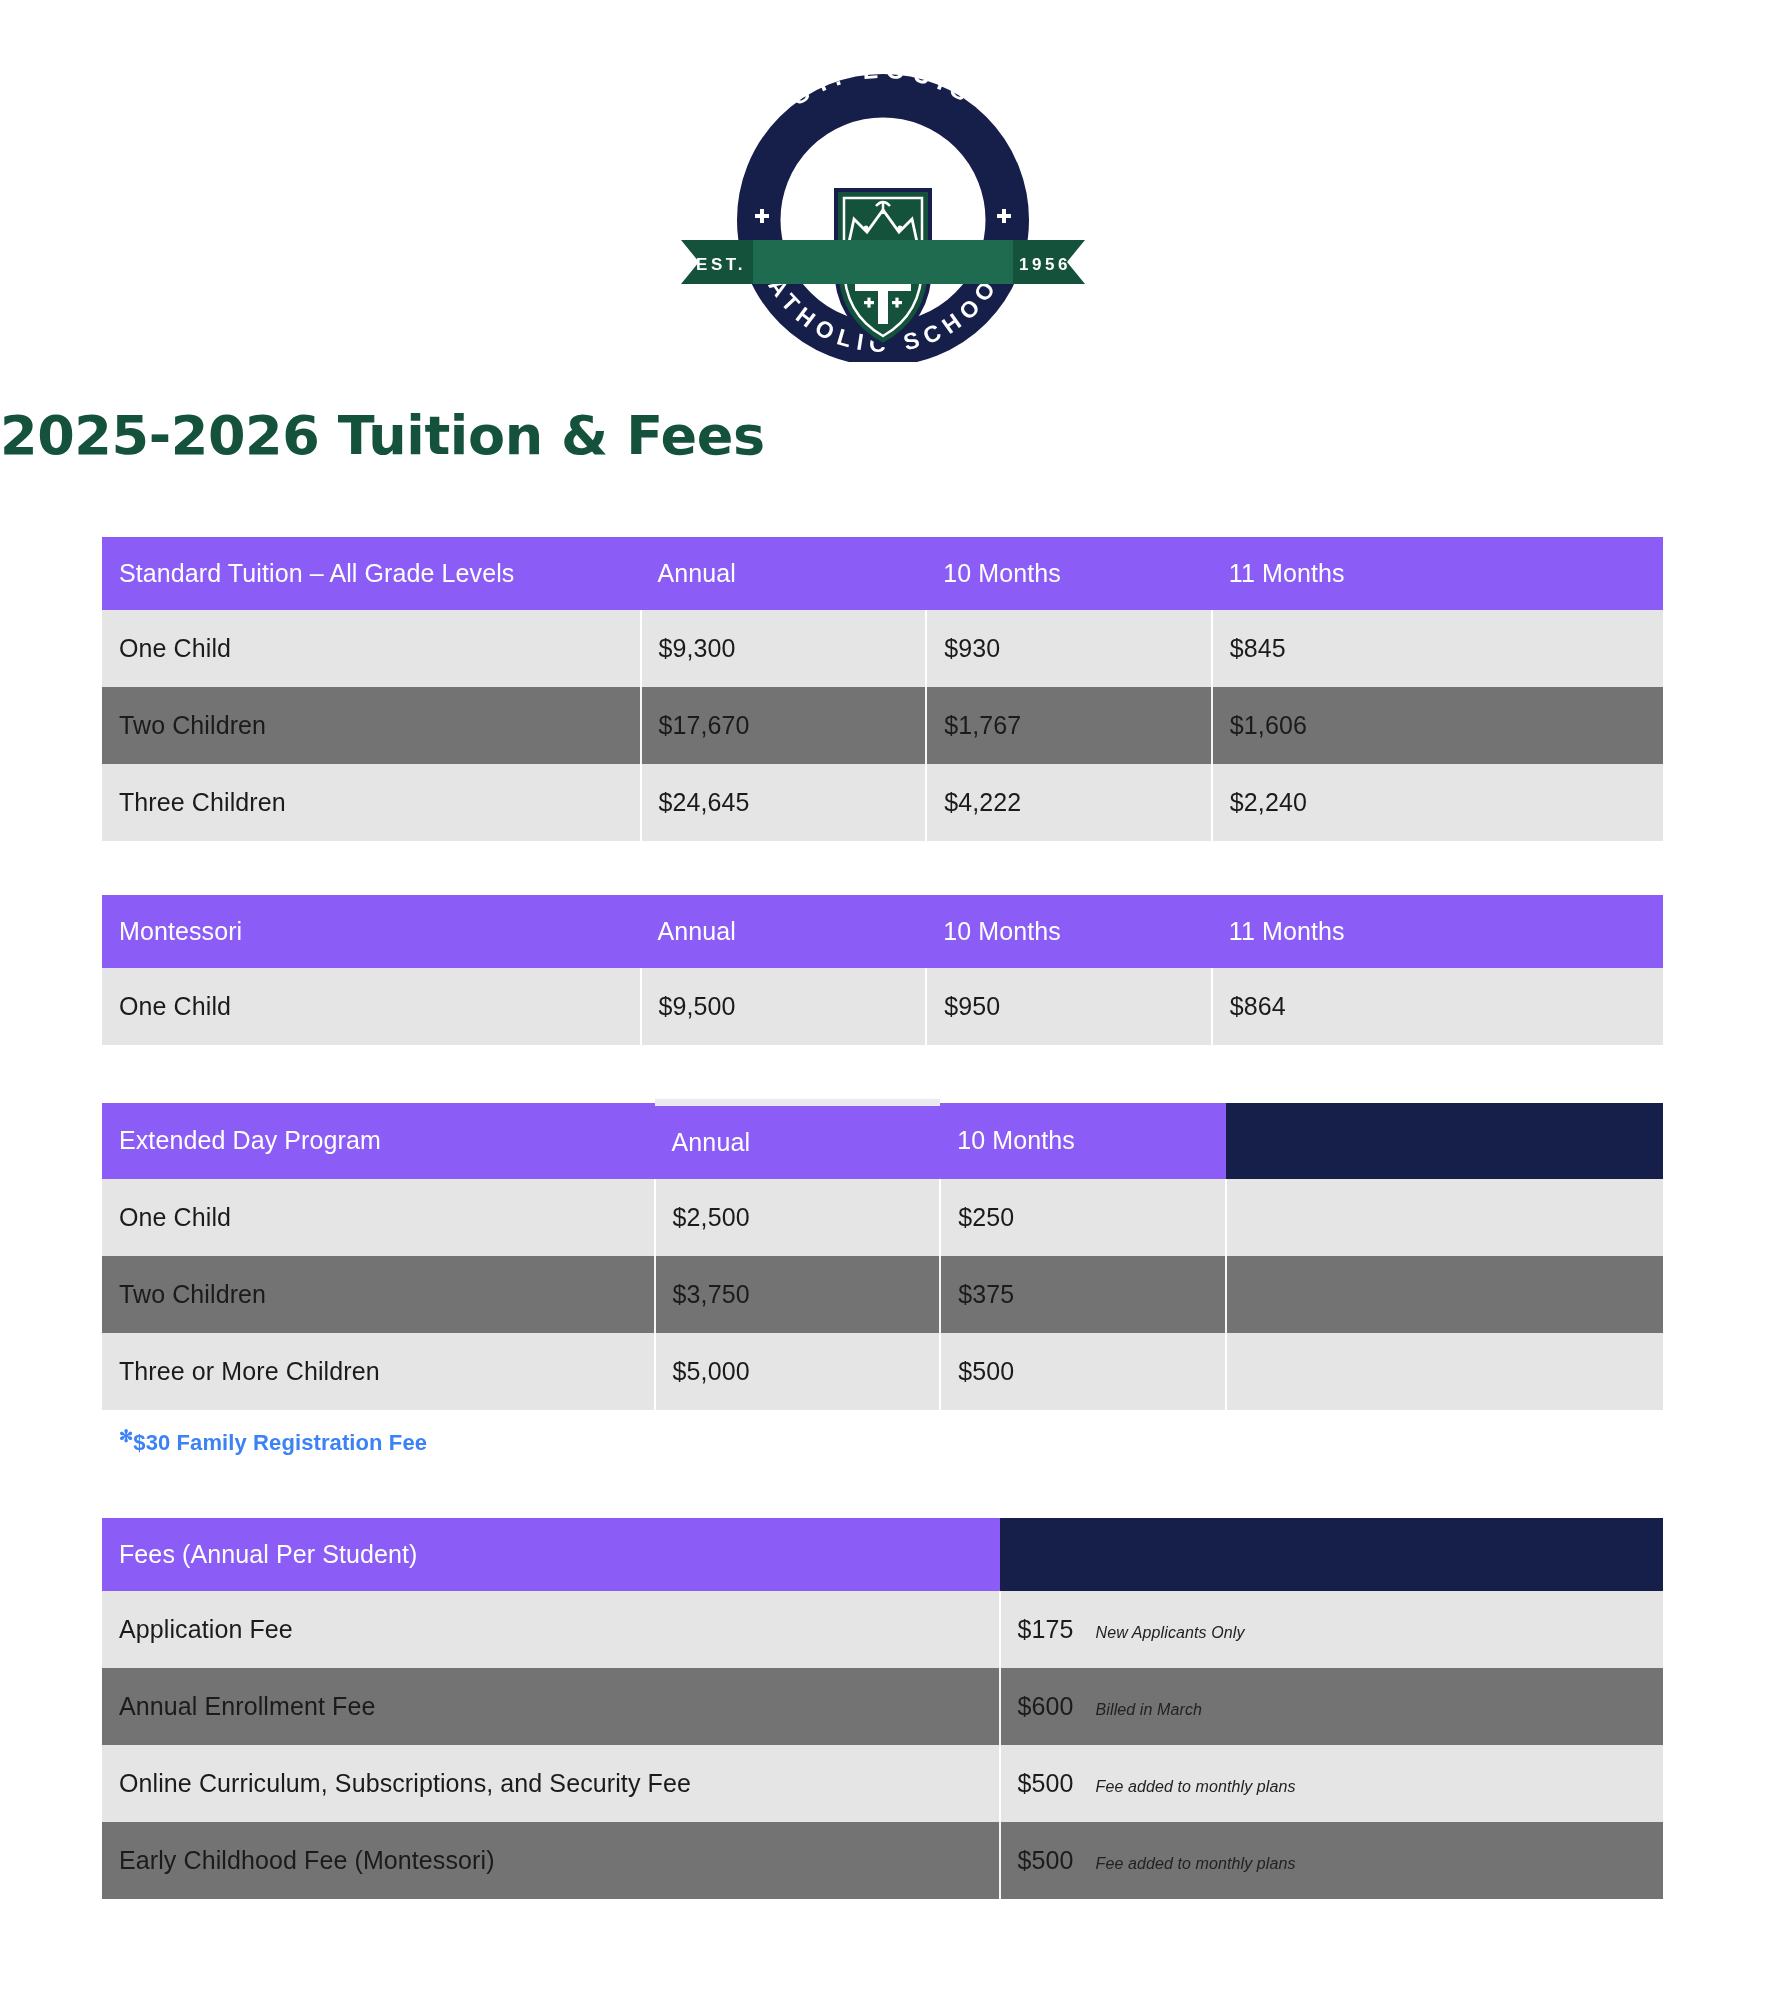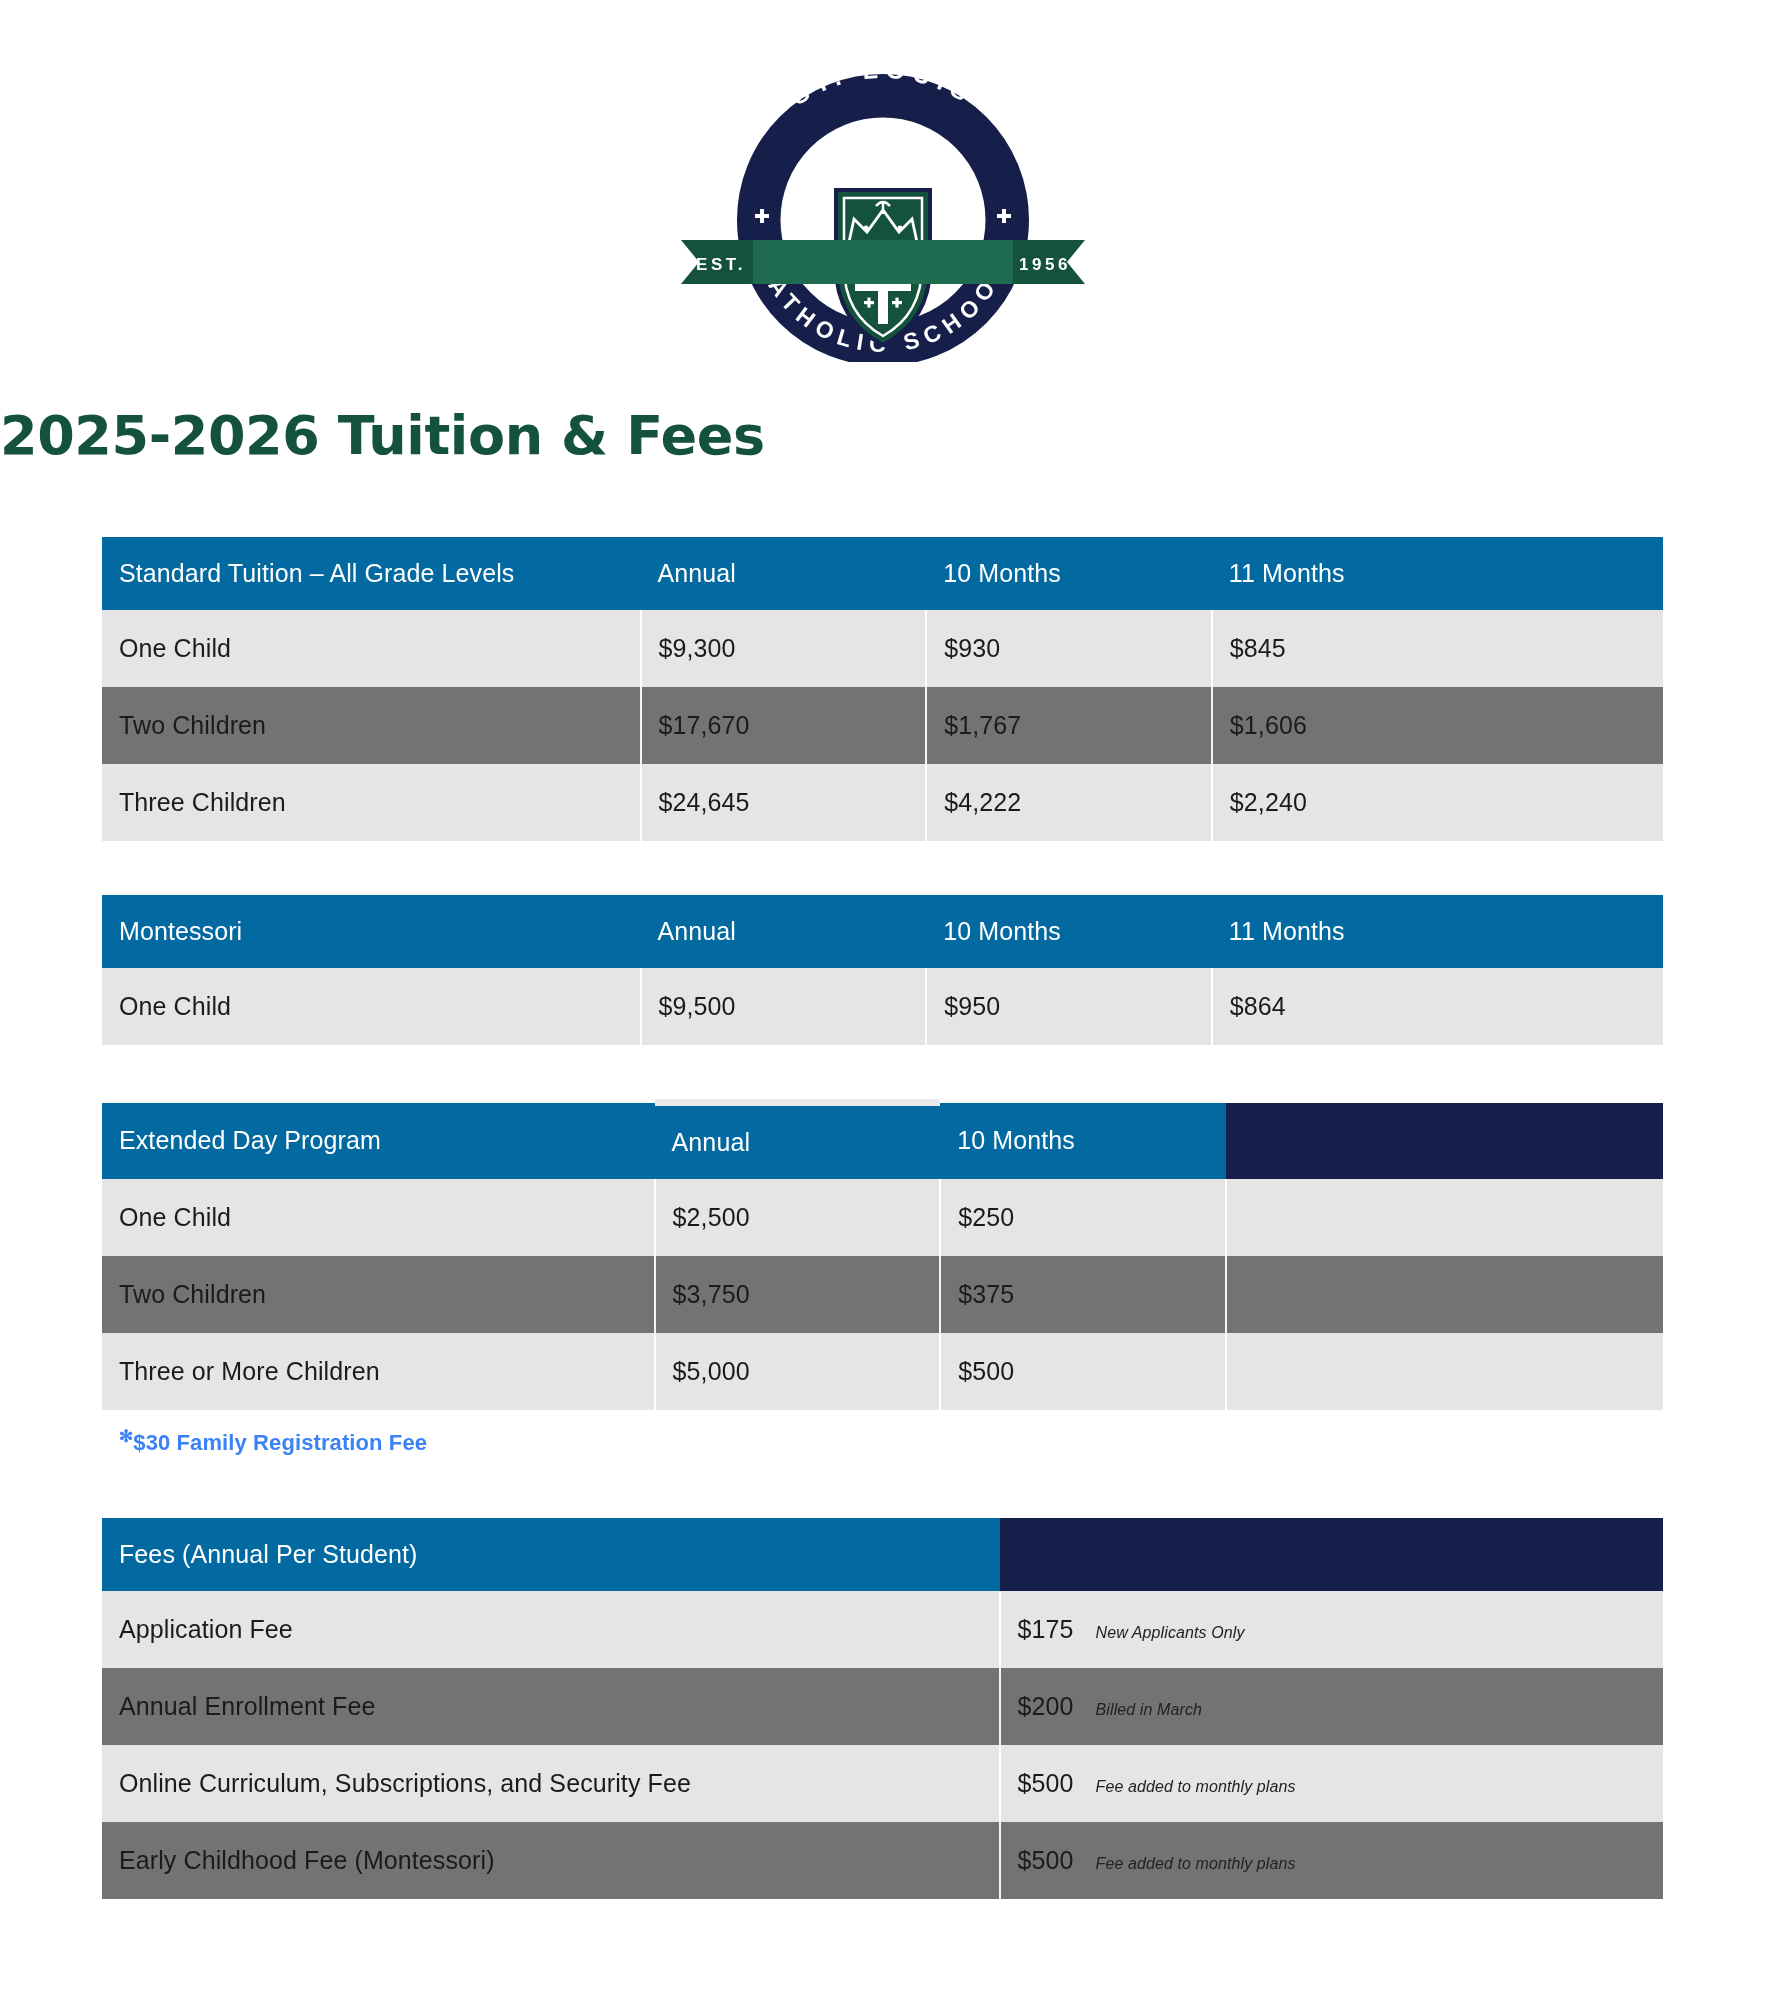--- a/index.html
+++ b/index.html
@@ -46,21 +46,21 @@
     padding-top: 70px;
   }
 
   .tbl {
     width: 100%;
     border-collapse: collapse;
     table-layout: fixed;
   }
 
   .tbl thead th {
-    background: #0369a1;
+    background: #8b5cf6;
     color: #ffffff;
     font-weight: 400;
     font-size: 25px;
     text-align: left;
     padding: 22px 0 22px 17px;
     height: 68px;
     vertical-align: middle;
     letter-spacing: 0.1px;
   }
   .tbl thead th.blank-head {
@@ -303,21 +303,21 @@
           <th class="blank-head"></th>
         </tr>
       </thead>
       <tbody>
         <tr class="odd">
           <td>Application Fee</td>
           <td><span class="fee-amount">$175</span><span class="fee-note">New Applicants Only</span></td>
         </tr>
         <tr class="even">
           <td>Annual Enrollment Fee</td>
-          <td><span class="fee-amount">$200</span><span class="fee-note">Billed in March</span></td>
+          <td><span class="fee-amount">$600</span><span class="fee-note">Billed in March</span></td>
         </tr>
         <tr class="odd">
           <td>Online Curriculum, Subscriptions, and Security Fee</td>
           <td><span class="fee-amount">$500</span><span class="fee-note">Fee added to monthly plans</span></td>
         </tr>
         <tr class="even">
           <td>Early Childhood Fee (Montessori)</td>
           <td><span class="fee-amount">$500</span><span class="fee-note">Fee added to monthly plans</span></td>
         </tr>
       </tbody>

